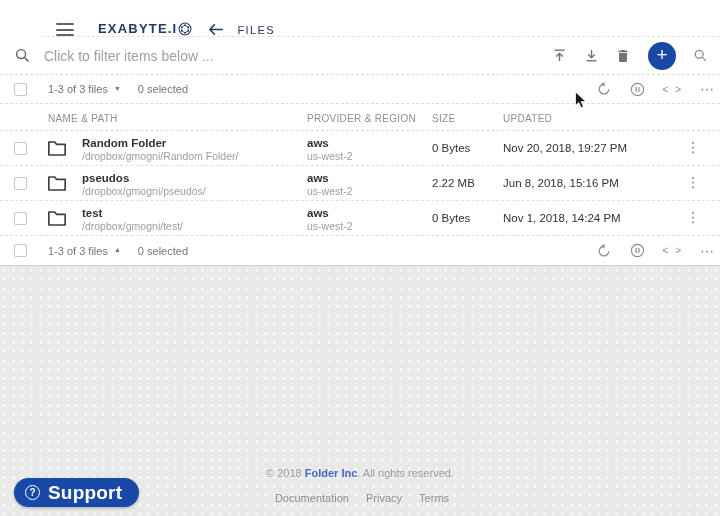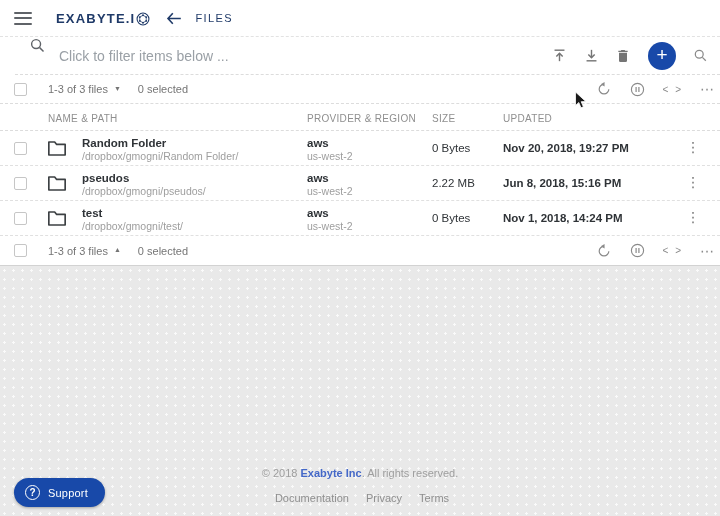--- a/index.html
+++ b/index.html
@@ -1,38 +1,38 @@
 <!DOCTYPE html>
 <html><head>
 <meta charset="utf-8">
 <style>
   * { margin:0; padding:0; box-sizing:border-box; }
   html,body { background:#fff; }
   body { font-family:"Liberation Sans","DejaVu Sans",sans-serif; }
   .screen { position:relative; width:720px; height:516px; background:#fff; overflow:hidden; }
 
   
-  .topbar { height:37px; display:flex; align-items:center; padding:0 14px 0 14px;
-            border-bottom:1px dashed #e2e2e2; background:#fff; }
+  .topbar { height:37px; display:flex; align-items:flex-end; padding:0 14px 0 14px;
+            border-bottom:1px dashed #e2e2e2; background:#fff;margin-left:42px; }
   .hamburger { width:18px; height:13px; display:flex; flex-direction:column; justify-content:space-between;
                background:none; border:none; cursor:pointer; }
   .hamburger span { display:block; height:2px; background:#5f6368; border-radius:1px; }
   .logo { display:flex; align-items:center; margin-left:24px; cursor:pointer; }
   .logo-text { font-size:13px; font-weight:bold; letter-spacing:1.2px; color:#1f3a68; }
   .logo-mol { margin-left:1px; margin-top:1px; }
   .back-btn { background:none; border:none; margin-left:16px; cursor:pointer; display:flex; align-items:center; }
   .page-title { margin-left:13px; font-size:11px; letter-spacing:1.4px; color:#1f3a68; }
   .user { margin-left:auto; display:flex; align-items:center; gap:9px; cursor:pointer; }
   .user-text { display:flex; flex-direction:column; line-height:1.15; padding-right:2px; }
   .user-name { font-size:12px; font-weight:bold; color:#3c4043; }
   .user-type { font-size:10px; color:#b0b0b0; }
 
   
-  .filterbar { height:38px; display:flex; padding:0 12px 0 14px;
-               border-bottom:1px dashed #dcdcdc;margin-left:15px; }
+  .filterbar { height:38px; display:flex; align-items:center; padding:0 12px 0 14px;
+               border-bottom:1px dashed #dcdcdc; }
   .filter-input { flex:1; border:none; outline:none; font-size:14px; color:#3c4043; margin-left:13px;
                   font-family:"Liberation Sans","DejaVu Sans",sans-serif; background:transparent; }
   .filter-input::placeholder { color:#9aa0a6; }
   .fb-actions { display:flex; align-items:center; gap:15px; }
   .icon-btn { background:none; border:none; cursor:pointer; display:flex; align-items:center; justify-content:center;
               color:#757575; padding:0; }
   .plus-btn { width:28px; height:28px; border-radius:50%; background:#1849a9; border:none; cursor:pointer;
               color:#fff; display:flex; align-items:center; justify-content:center; margin:0 2px; }
   .plus-btn span { font-size:19px; line-height:19px; font-weight:normal; margin-top:-2px; }
 
@@ -55,39 +55,39 @@
 
   .trow { height:35px; position:relative; border-bottom:1px dashed #e0e0e0; cursor:pointer; }
   .trow .checkbox { position:absolute; left:14px; top:11px; }
   .row-folder { position:absolute; left:47px; top:9px; }
   .cell-2line { position:absolute; top:5px; display:flex; flex-direction:column; line-height:1.25; }
   .cell-name { left:82px; }
   .cell-provider { left:307px; }
   .c-main { font-size:11.5px; color:#2f3337; font-weight:bold; }
   .c-sub { font-size:10.5px; color:#9e9e9e; }
   .cell-size { position:absolute; left:432px; top:11px; font-size:11.5px; color:#2f3337; }
-  .cell-updated { position:absolute; left:503px; top:11px; font-size:11.5px; font-weight:bold; color:#2f3337; }
+  .cell-updated { position:absolute; left:503px; top:11px; font-size:11.5px; font-weight:normal; color:#2f3337; }
   .row-menu { position:absolute; right:20px; top:8px; font-size:14px; color:#757575; background:none; border:none; cursor:pointer; }
 
   
   .lower { height:250px; position:relative; background-color:#e9e9e9;
            background-image:radial-gradient(circle,#fafafa 1.1px,transparent 1.3px);
            background-size:9px 9px; }
   .copyright { position:absolute; left:0; right:0; top:201px; text-align:center; font-size:11px; color:#9e9e9e; }
   .copyright a { color:#4468c8; text-decoration:none; font-weight:bold; cursor:pointer; }
   .footer-links { position:absolute; left:4px; right:0; top:226px; text-align:center; font-size:11px; color:#8f8f8f; }
   .footer-links a { color:#8f8f8f; text-decoration:none; margin:0 7px; cursor:pointer; }
 
   .support-btn { position:absolute; left:14px; top:212px; height:29px; border-radius:15px;
                  background:#1849a9; border:none; color:#fff; display:flex; align-items:center;
                  padding:0 17px 0 11px; gap:8px; cursor:pointer;
                  box-shadow:0 1px 3px rgba(0,0,0,.3); }
   .support-btn .help-circle { width:15px; height:15px; border:1.5px solid #fff; border-radius:50%;
                  font-size:10px; line-height:13px; text-align:center; font-weight:bold; flex:none; }
-  .support-label { font-size:11px; font-weight:normal; letter-spacing:.2px; }
+  .support-label { font-size:19px; font-weight:bold; letter-spacing:.2px; }
 
   .cursor { position:absolute; left:574px; top:91px; pointer-events:none; }
 </style>
 </head>
 <body>
 
 <div class="screen">
 
   <header class="topbar">
     <button class="hamburger">
@@ -258,21 +258,21 @@
           <path d="M10 8.5v7 M14 8.5v7" stroke="#8a8a8a" stroke-width="1.7"></path>
         </svg>
       </button>
       <button class="icon-btn code-icon">&lt; &gt;</button>
       <button class="icon-btn dots-h">⋯</button>
     </div>
   </div>
 
   <div class="lower">
     <div class="copyright">
-      <span>© 2018 </span><a>Exabyte Inc</a><span>. All rights reserved.</span>
+      <span>© 2018 </span><a>Folder Inc</a><span>. All rights reserved.</span>
     </div>
     <div class="footer-links">
       <a>Documentation</a>
       <a>Privacy</a>
       <a>Terms</a>
     </div>
     <button class="support-btn">
       <span class="help-circle">?</span>
       <span class="support-label">Support</span>
     </button>

